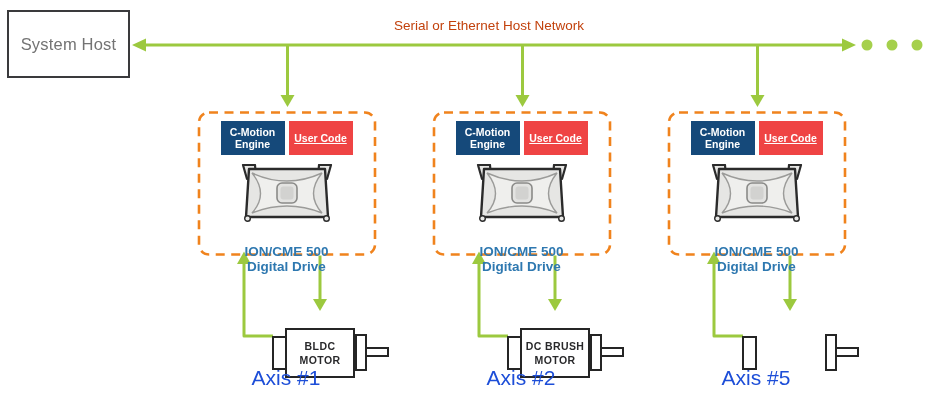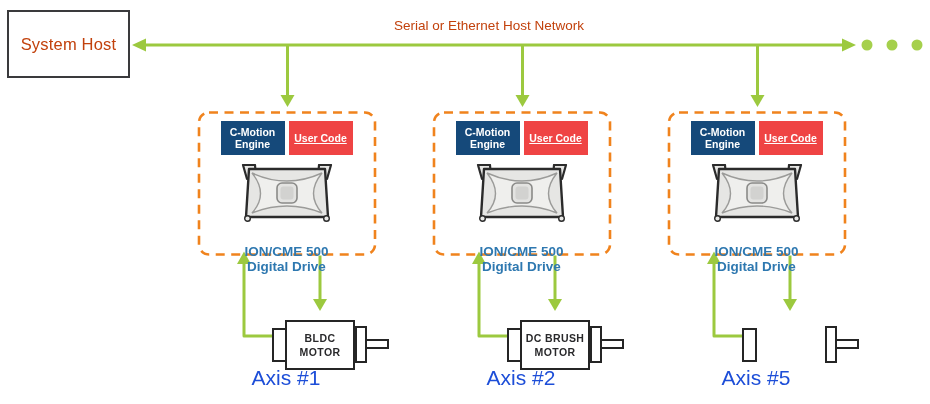--- a/index.html
+++ b/index.html
@@ -8,21 +8,21 @@
     font-family:"Liberation Sans",sans-serif;overflow:hidden;
   }
   .overlay{position:absolute;left:0;top:0;width:930px;height:404px;z-index:1;pointer-events:none;}
 
   
   .host-box{
     position:absolute;left:7px;top:10px;width:123px;height:68px;
     border:2.5px solid #3a3a3c;background:#ffffff;box-sizing:border-box;
     display:flex;align-items:center;justify-content:center;z-index:2;
   }
-  .host-box span{font-size:16.5px;color:#c2410c;letter-spacing:.2px;}
+  .host-box span{font-size:16.5px;color:#737373;letter-spacing:.2px;}
 
   
   .net-label{
     position:absolute;left:374px;top:18px;width:230px;text-align:center;
     font-size:13.5px;font-weight:500;color:#c2410c;z-index:2;
   }
 
   
   .drive-box{position:absolute;top:112px;width:177px;height:143px;z-index:2;box-sizing:border-box;}
   .engine-header{display:flex;gap:4px;width:132px;margin:9px auto 0;}
@@ -34,21 +34,21 @@
   .cell-dark{background:#15497a;}
   .cell-light{background:#ef4444;text-decoration:underline;}
   .device{display:block;margin:9px auto 0;}
   .drive-caption{
     margin-top:20px;text-align:center;color:#2e78b0;font-weight:600;
     font-size:13.5px;line-height:15px;
   }
   .drive-caption span{display:block;}
 
   
-  .motor{position:absolute;top:320px;width:118px;height:50px;z-index:2;}
+  .motor{position:absolute;top:328px;width:118px;height:50px;z-index:2;}
   .motor .part{position:absolute;background:#ffffff;box-sizing:border-box;border:2.5px solid #252525;}
   .m-left-cap{left:0;top:8px;width:15px;height:34px;}
   .m-right-cap{left:83px;top:6px;width:12px;height:37px;}
   .m-shaft{left:93px;top:19px;width:24px;height:10px;border-width:2px !important;}
   .m-body{
     left:13px;top:0;width:70px;height:50px;
     display:flex;align-items:center;justify-content:center;text-align:center;
   }
   .m-body span{
     font-size:10.5px;font-weight:bold;color:#29292b;letter-spacing:.4px;

